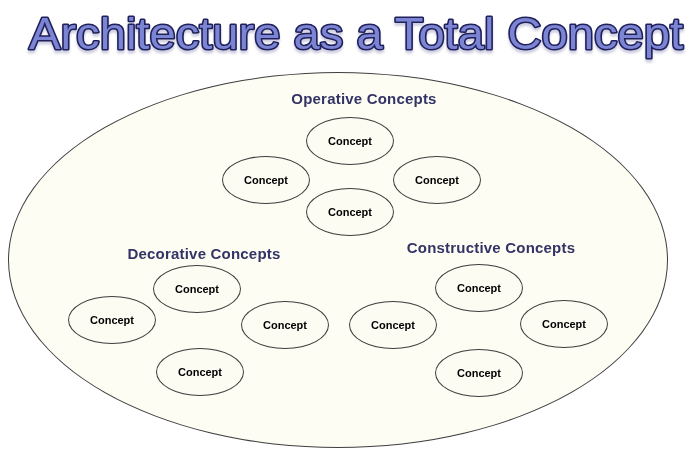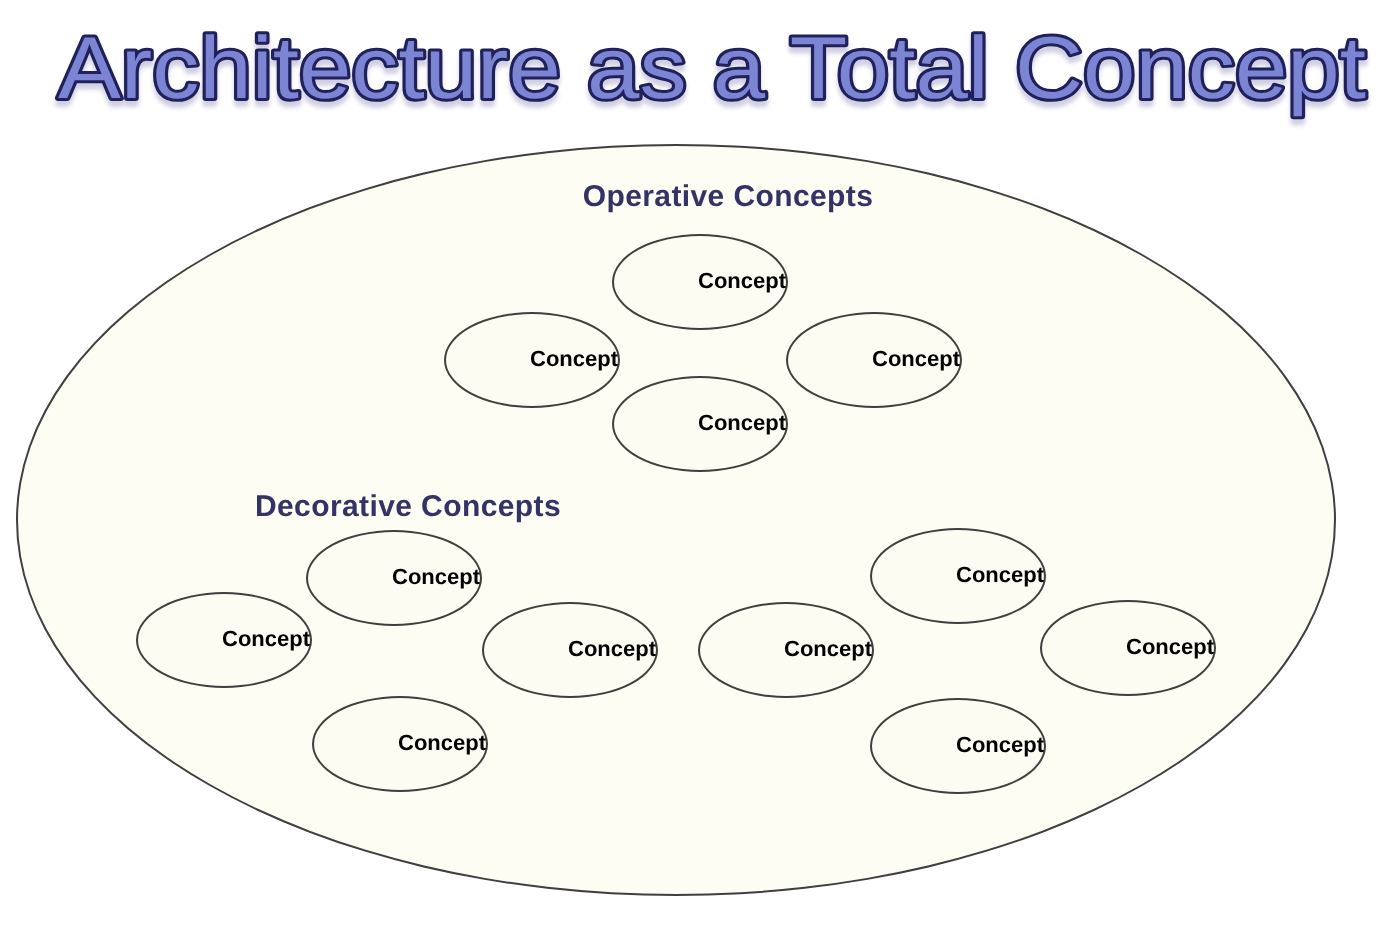--- a/index.html
+++ b/index.html
@@ -60,21 +60,21 @@
   .lbl-co { left: 491px; top: 240px; }
 
   
   .concept {
     position: absolute;
     width: 88px; height: 48px;
     border: 1px solid var(--ellipse_border, #3f3f3f);
     border-radius: 50%;
     background: var(--ellipse_fill_small, #fcfcf2);
     box-sizing: border-box;
-    display: flex; align-items: center; justify-content: flex-end;
+    display: flex; align-items: center; justify-content: center;
   }
   .concept span {
     font-size: 11px;
     font-weight: bold;
     color: var(--concept_text, #000000);
     white-space: nowrap;
   }
   
   .op-t { left: 306px; top: 117px; }
   .op-l { left: 222px; top: 156px; }
@@ -97,20 +97,21 @@
 <div class="canvas">
 
   <svg class="title-svg" xmlns="http://www.w3.org/2000/svg">
     <text class="title-text" x="356" y="49" text-anchor="middle" textLength="654" lengthAdjust="spacingAndGlyphs">Architecture as a Total Concept</text>
   </svg>
 
   <div class="big-ellipse"></div>
 
   <div class="group-label lbl-op">Operative Concepts</div>
   <div class="group-label lbl-de">Decorative Concepts</div>
+  <div class="group-label lbl-co">Constructive Concepts</div>
 
   <div class="concept op-t">
     <span>Concept</span>
   </div>
   <div class="concept op-l">
     <span>Concept</span>
   </div>
   <div class="concept op-r">
     <span>Concept</span>
   </div>

